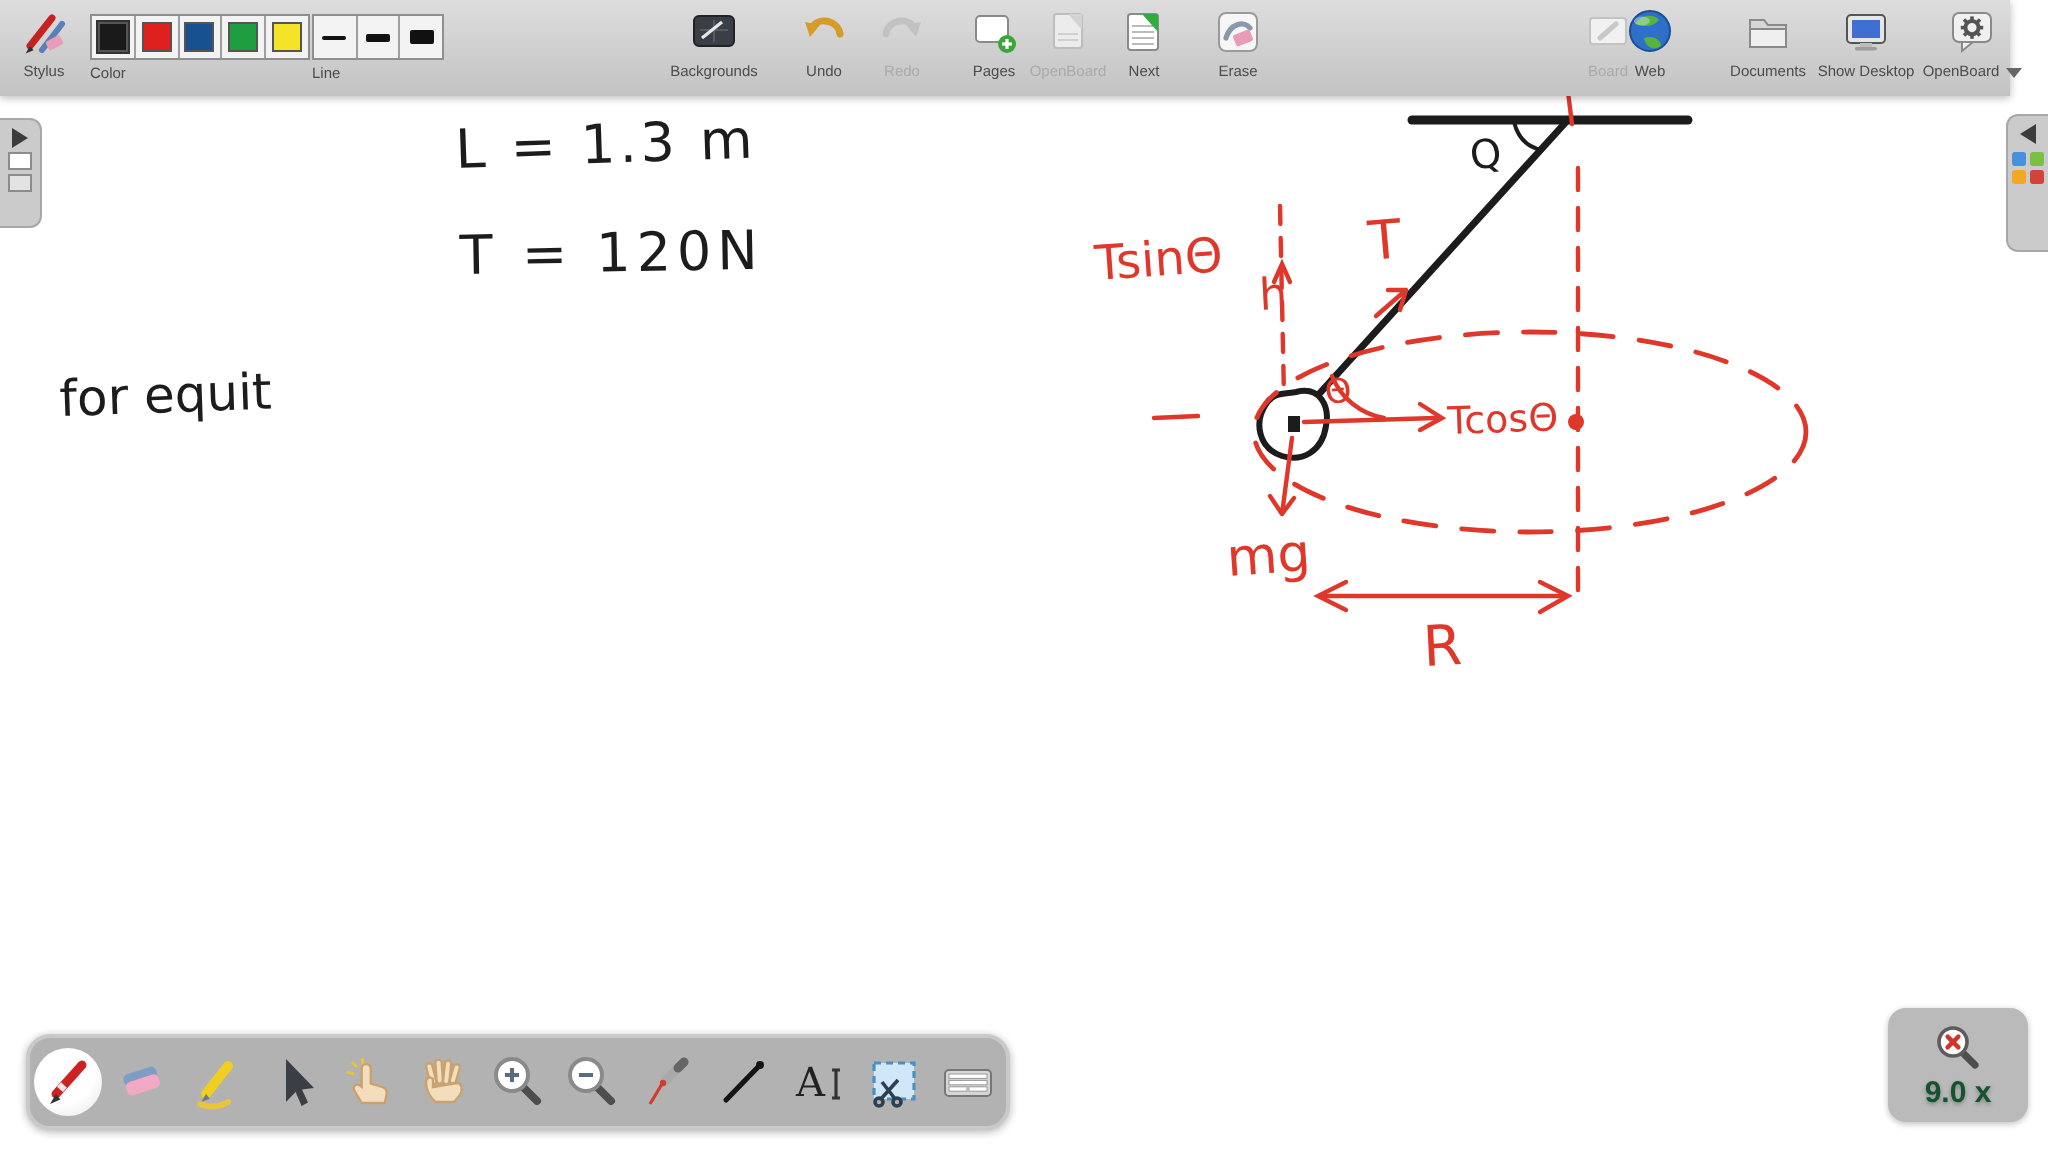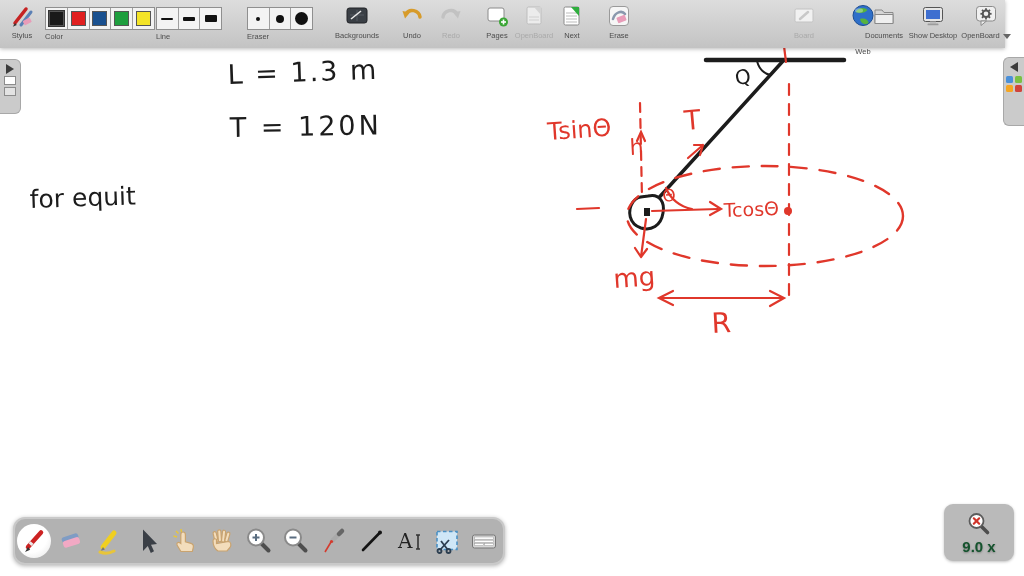--- a/index.html
+++ b/index.html
@@ -147,34 +147,20 @@
       <div class="gcell">
           <div class="lbar" style="height:4px;"></div>
         </div>
       <div class="gcell">
           <div class="lbar" style="height:7px;"></div>
         </div>
     </div>
     <div class="grp-label">Line</div>
   </div>
 
-  <div class="grp-wrap" style="left:247px;width:66px;">
-    <div class="group">
-      <div class="gcell">
-          <div class="edot" style="width:4px;height:4px;"></div>
-        </div>
-      <div class="gcell">
-          <div class="edot" style="width:8px;height:8px;"></div>
-        </div>
-      <div class="gcell">
-          <div class="edot" style="width:13px;height:13px;"></div>
-        </div>
-    </div>
-    <div class="grp-label">Eraser</div>
-  </div>
 
   <div class="tb-item" style="left:332px;width:50px;">
     <div class="ic">
       <svg width="26" height="26" viewBox="0 0 26 26">
         <rect x="3" y="5" width="20" height="15" rx="2.5" fill="#3a3f45" stroke="#202226"></rect>
         <line x1="6" y1="12" x2="20" y2="12" stroke="#555b63" stroke-width="1"></line>
         <line x1="13" y1="7" x2="13" y2="18" stroke="#555b63" stroke-width="1"></line>
         <line x1="7" y1="16" x2="17" y2="8" stroke="#e8e8e8" stroke-width="1.6"></line>
       </svg>
     </div>
@@ -253,21 +239,21 @@
   <div class="tb-item disabled" style="left:782px;width:44px;">
     <div class="ic">
       <svg width="26" height="26" viewBox="0 0 26 26">
         <rect x="4" y="6" width="18" height="13" rx="1.5" fill="#f1f1f1" stroke="#c3c3c3"></rect>
         <line x1="9" y1="16" x2="17" y2="9" stroke="#c8c8c8" stroke-width="2.5" stroke-linecap="round"></line>
       </svg>
     </div>
     <div class="tb-label">Board</div>
   </div>
 
-  <div class="tb-item" style="left:846px;width:34px;gap:16px;">
+  <div class="tb-item" style="left:808px;width:34px;">
     <div class="ic">
       <svg width="26" height="26" viewBox="0 0 26 26">
         <circle cx="13" cy="12.5" r="10" fill="#2e6fc9" stroke="#1c4d92"></circle>
         <path d="M5.5,9 c3,-4.5 9,-5.5 12,-2 c-2.5,3 -7,4 -12,2z" fill="#57b33e"></path>
         <path d="M10,16 c4,-1.5 8.5,0.5 8.5,4 c-3.5,2.5 -7.5,1 -8.5,-4z" fill="#57b33e"></path>
         <ellipse cx="9" cy="7.5" rx="4" ry="2.2" fill="rgba(255,255,255,0.35)"></ellipse>
       </svg>
     </div>
     <div class="tb-label">Web</div>
   </div>

